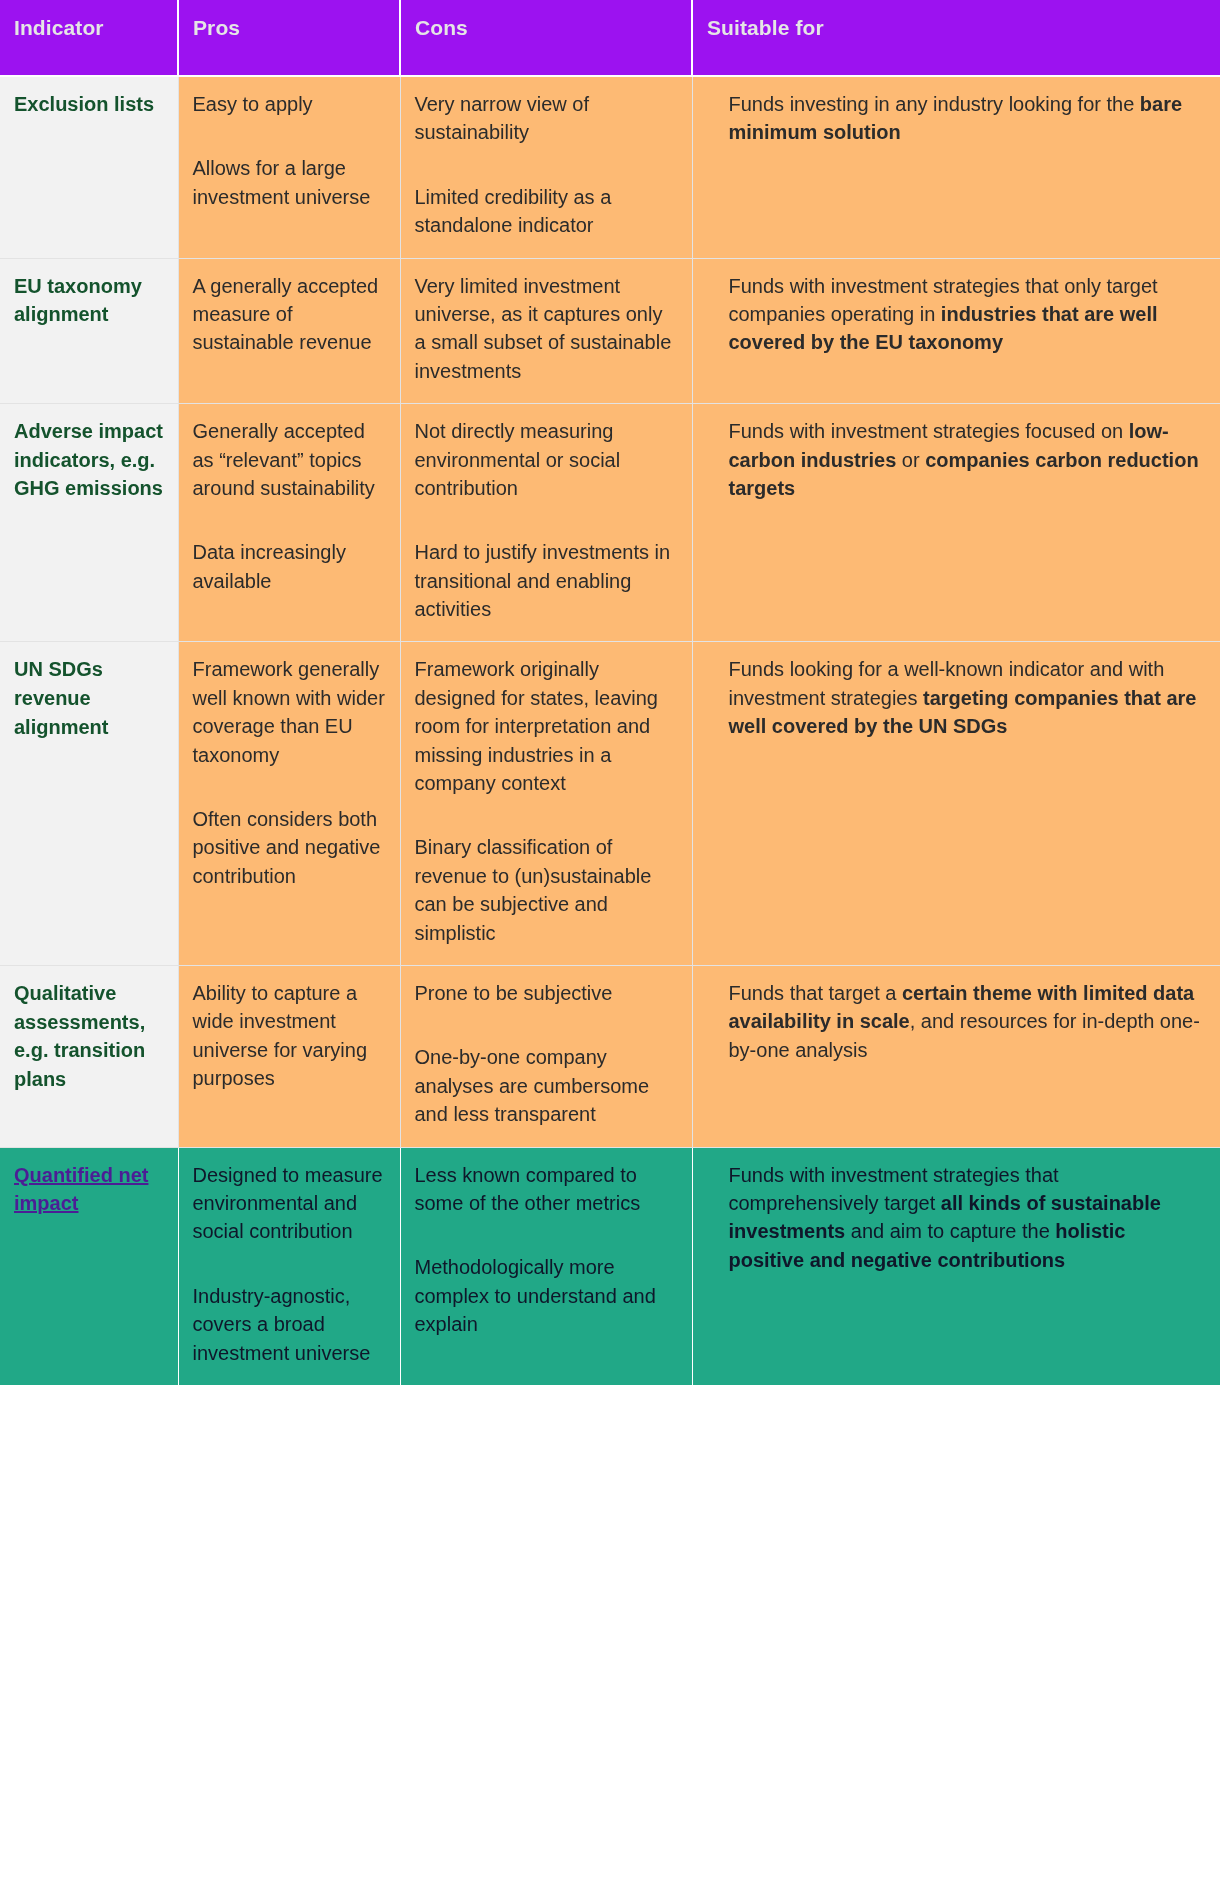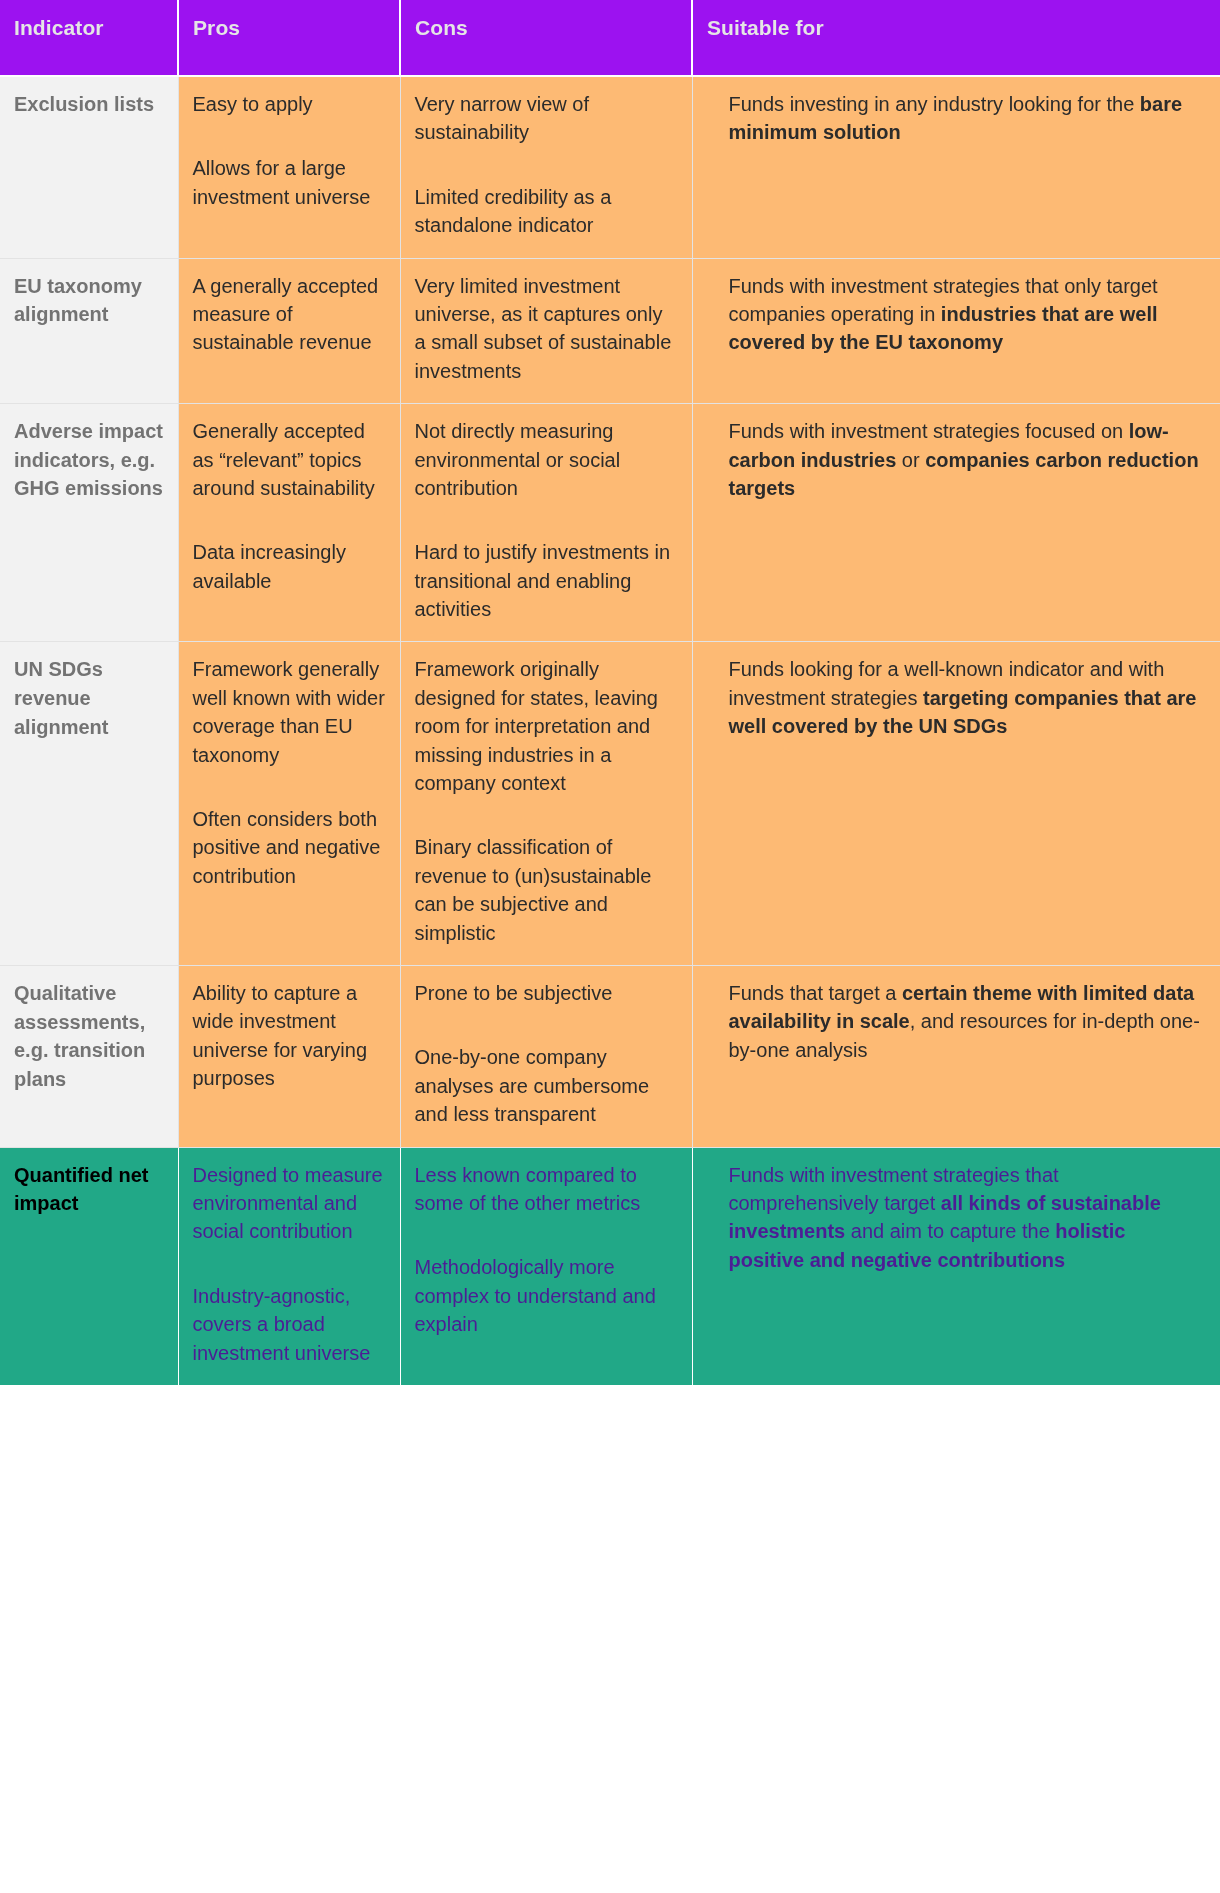--- a/index.html
+++ b/index.html
@@ -51,39 +51,40 @@
     padding: 13px 14px 18px 14px;
     background: #fdba74;
     border-right: 1px solid #e3e3e3;
     border-bottom: 1px solid #e3e3e3;
   }
   tbody td:last-child { border-right: none; padding-left: 36px; }
   tbody tr:last-child td { border-bottom: none; }
 
   tbody td.indicator {
     background: #f2f2f2;
-    color: #737373;
+    color: #14532d;
     font-weight: bold;
     font-size: 20px;
     line-height: 1.43;
     border-right: 1px solid #e3e3e3;
   }
 
   
   tr.highlight td {
     background: #21A887;
-    color: #4c1d95;
+    color: #0f172a;
     border-right: 1px solid #ffffff;
     border-bottom: none;
   }
   tr.highlight td:last-child { border-right: none; }
   tr.highlight td.indicator {
     background: #21A887;
-    color: #000000;
+    color: #4c1d95;
     font-weight: bold;
+    text-decoration: underline;
   }
 
   .para { margin: 0 0 0 0; }
   .para + .para { margin-top: 36px; }
   b { font-weight: bold; }
 </style>
 </head>
 <body>
 
 <table class="table">

